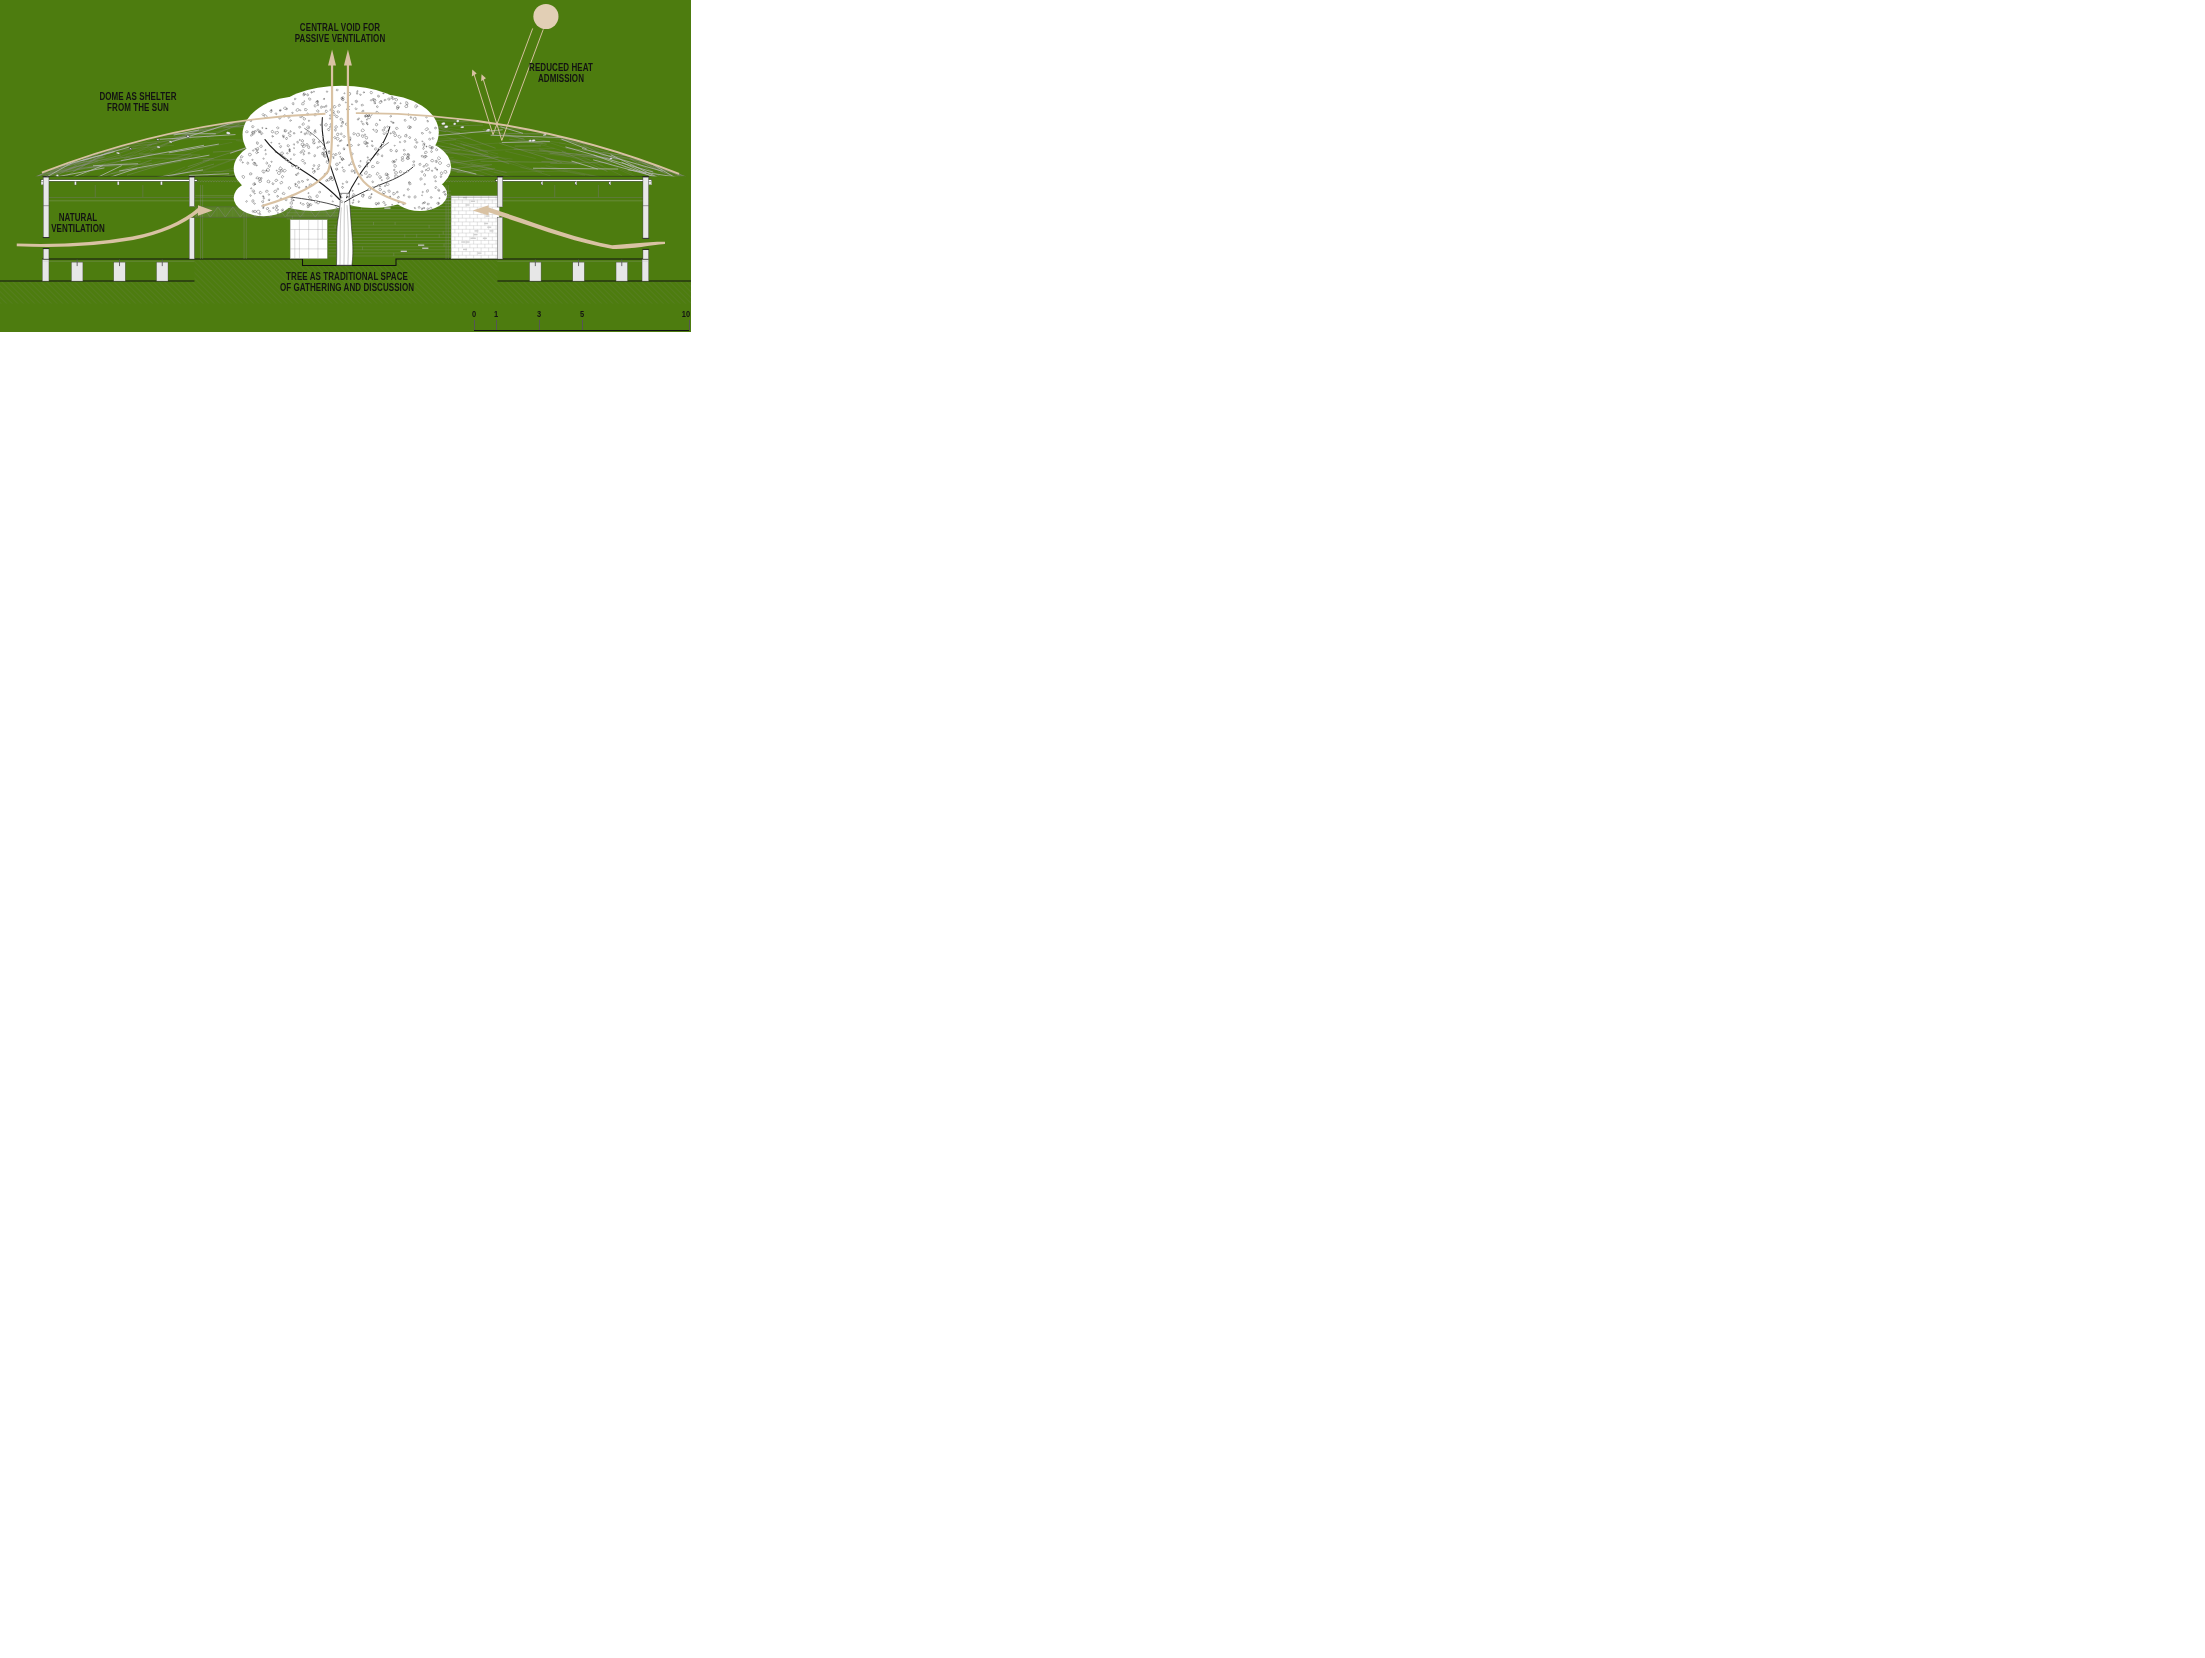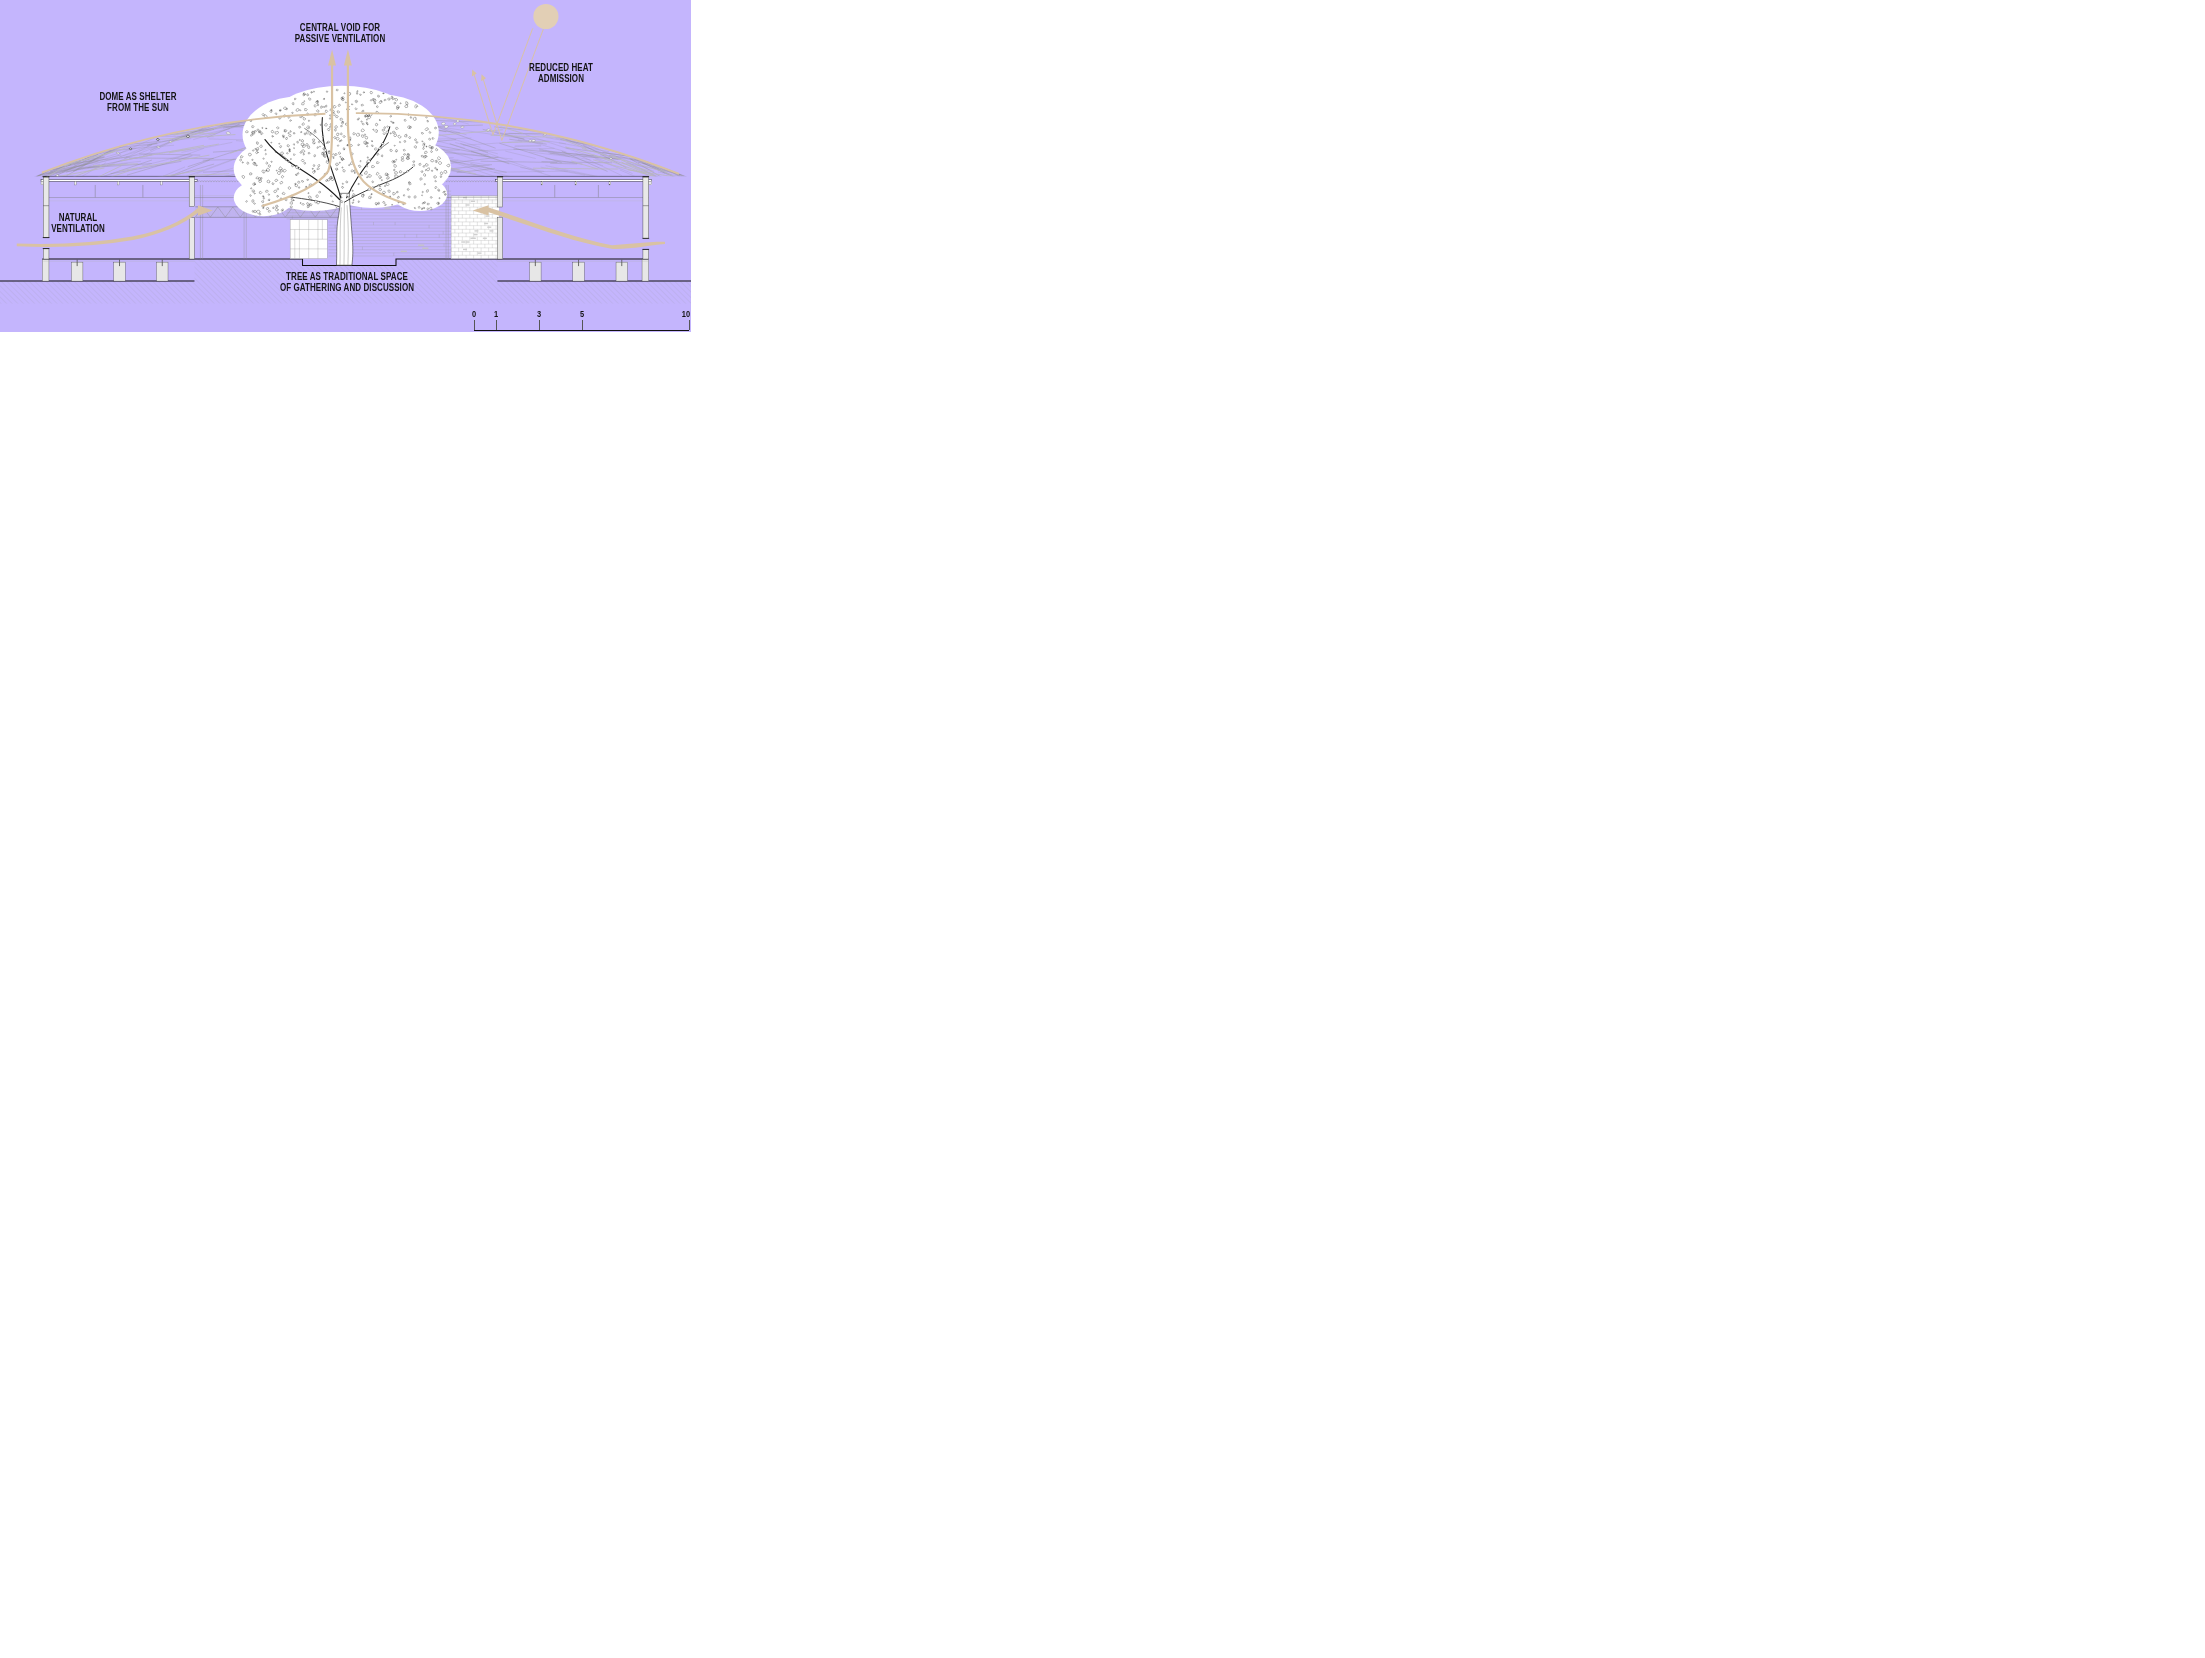--- a/index.html
+++ b/index.html
@@ -1,16 +1,16 @@
 <!DOCTYPE html>
 <html style="--tan: #d9c2a3; --sun: #e2cfb5;font-size:7px"><head>
 <meta charset="utf-8">
 <style>
   html,body{margin:0;padding:0;background:#fff;}
-  #stage{position:relative;width:691px;height:332px;background:#c4b5fd;overflow:hidden;
+  #stage{position:relative;width:691px;height:332px;background:#4d7c0f;overflow:hidden;
          font-family:"Liberation Sans","DejaVu Sans",sans-serif;}
   svg{position:absolute;left:0;top:0;}
   .label{position:absolute;transform:translate(-50%,-50%) scaleX(0.8);
          color:#131313;font-size:10px;font-weight:700;line-height:10.6px;
          text-align:center;white-space:nowrap;letter-spacing:0.1px;}
   .tan-f{fill:var(--tan);}
   .tan-s{stroke:var(--tan);}
   .sun-f{fill:var(--sun);}
   #scalebar .num{position:absolute;transform:translate(-50%,0) scaleX(0.8);
          color:#131313;font-size:9.3px;font-weight:700;}

